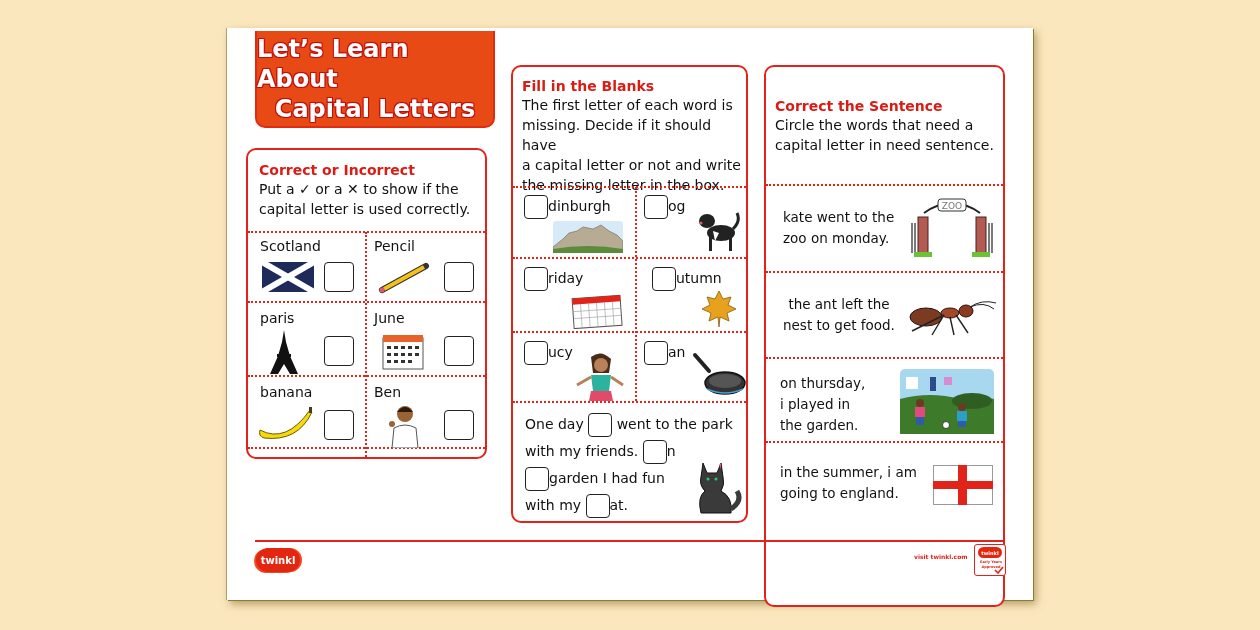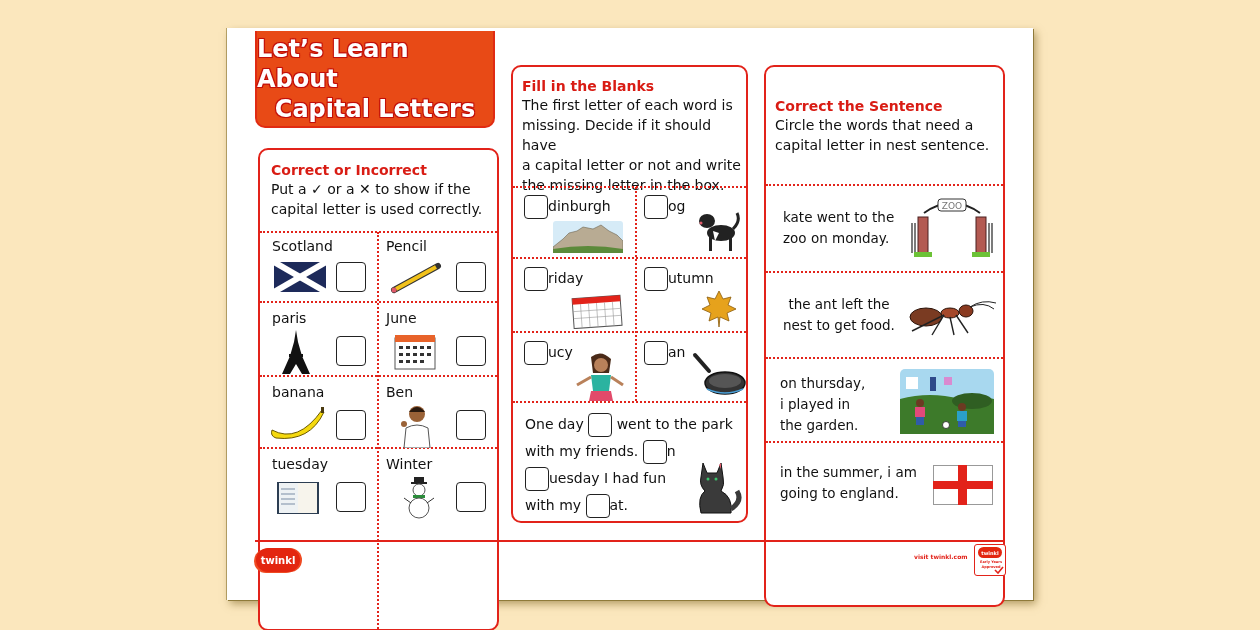--- a/index.html
+++ b/index.html
@@ -128,21 +128,21 @@
 </head>
 <body>
 
 <div class="paper"></div>
 
 <div class="title-banner">
   <div class="title-line">Let’s Learn About</div>
   <div class="title-line">Capital Letters</div>
 </div>
 
-<div class="panel" style="left:258px; top:148px; width:241px; height:483px;">
+<div class="panel" style="left:246px; top:148px; width:241px; height:311px;">
   <div style="position:absolute; left:11px; top:11px;">
     <div class="panel-heading">Correct or Incorrect</div>
     <div class="panel-instr">Put a ✓ or a ✕ to show if the</div>
     <div class="panel-instr">capital letter is used correctly.</div>
   </div>
   <div class="dotted-h" style="top:81px;"></div>
   <div class="dotted-h" style="top:151px;"></div>
   <div class="dotted-h" style="top:225px;"></div>
   <div class="dotted-h" style="top:297px;"></div>
   <div class="dotted-v" style="left:117px; top:82px;"></div>
@@ -278,21 +278,21 @@
         <line x1="2" y1="17" x2="50" y2="17"></line>
         <line x1="2" y1="24" x2="50" y2="24"></line>
         <line x1="10" y1="10" x2="10" y2="34"></line>
         <line x1="18" y1="10" x2="18" y2="34"></line>
         <line x1="26" y1="10" x2="26" y2="34"></line>
         <line x1="34" y1="10" x2="34" y2="34"></line>
         <line x1="42" y1="10" x2="42" y2="34"></line>
       </g>
   </svg>
 
-  <div class="word" style="left:131px; top:200px;">
+  <div class="word" style="left:139px; top:200px;">
     <span class="fill-box"></span><span>utumn</span>
   </div>
   <svg class="pic" style="left:188px; top:222px;" width="36" height="38">
     <path d="M18 2 L22 10 L30 8 L27 16 L35 20 L26 24 L28 32 L19 28 L18 38 L17 28 L8 32 L10 24 L1 20 L9 16 L6 8 L14 10 Z" fill="#e6a21c" stroke="#8a5a0a" stroke-width="0.8"></path>
   </svg>
 
   <div class="word" style="left:11px; top:274px;text-align:center;">
     <span class="fill-box"></span><span>ucy</span>
   </div>
   <svg class="pic" style="left:62px; top:284px;" width="50" height="50">
@@ -310,37 +310,37 @@
   <svg class="pic" style="left:178px; top:284px;" width="56" height="46">
     <line x1="4" y1="4" x2="18" y2="20" stroke="#222" stroke-width="4" stroke-linecap="round"></line>
     <ellipse cx="34" cy="32" rx="20" ry="11" fill="#333" stroke="#111" stroke-width="1.5"></ellipse>
     <ellipse cx="34" cy="30" rx="16" ry="7" fill="#555"></ellipse>
     <path d="M16 38 Q34 46 52 38" stroke="#4aa0d8" stroke-width="1.5" fill="none"></path>
   </svg>
 
   <div class="sentence" style="left:12px; top:344px; font-size:14px; line-height:27px;">
     <div><span>One day</span>&nbsp;<span class="fill-box"></span>&nbsp;<span>went to the park</span></div>
     <div><span>with my friends.</span>&nbsp;<span class="fill-box"></span><span>n</span></div>
-    <div><span class="fill-box"></span><span>uesday I had fun</span></div>
+    <div><span class="fill-box"></span><span>garden I had fun</span></div>
     <div><span>with my</span>&nbsp;<span class="fill-box"></span><span>at.</span></div>
   </div>
   <svg class="pic" style="left:180px; top:390px;" width="50" height="58">
     <path d="M10 6 L14 16 L24 16 L28 6 L30 20 Q32 28 28 34 Q40 40 38 56 L8 56 Q4 40 12 34 Q6 28 8 20 Z" fill="#3a3a3a" stroke="#111" stroke-width="1"></path>
     <path d="M38 52 Q50 44 44 34" stroke="#3a3a3a" stroke-width="5" fill="none"></path>
     <circle cx="15" cy="22" r="1.5" fill="#3bc26a"></circle>
       <circle cx="23" cy="22" r="1.5" fill="#3bc26a"></circle>
     <path d="M26 8 L28 6 L28 12 Z" fill="#e05a6a"></path>
   </svg>
 </div>
 
 <div class="panel" style="left:764px; top:65px; width:241px; height:542px;">
   <div style="position:absolute; left:9px; top:30px;">
     <div class="panel-heading">Correct the Sentence</div>
     <div class="panel-instr">Circle the words that need a</div>
-    <div class="panel-instr">capital letter in nest sentence.</div>
+    <div class="panel-instr">capital letter in need sentence.</div>
   </div>
   <div class="dotted-h" style="top:117px;"></div>
   <div class="dotted-h" style="top:204px;"></div>
   <div class="dotted-h" style="top:290px;"></div>
   <div class="dotted-h" style="top:374px;"></div>
 
   <div class="sentence" style="left:17px; top:140px;">
     <div>kate went to the</div>
     <div>zoo on monday.</div>
   </div>

